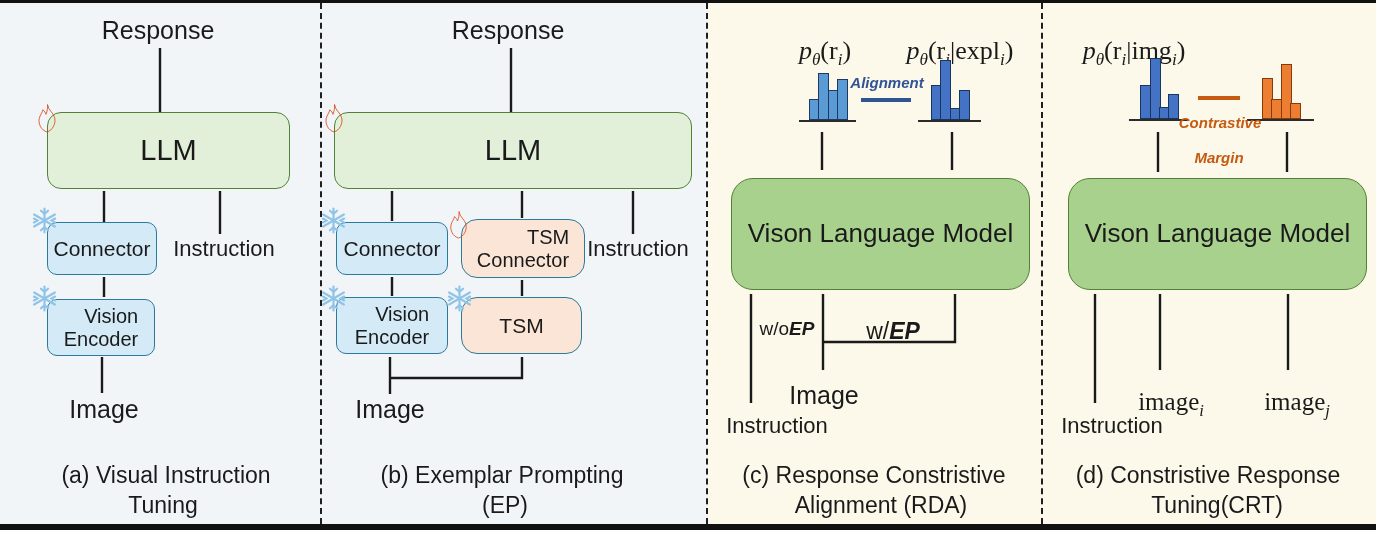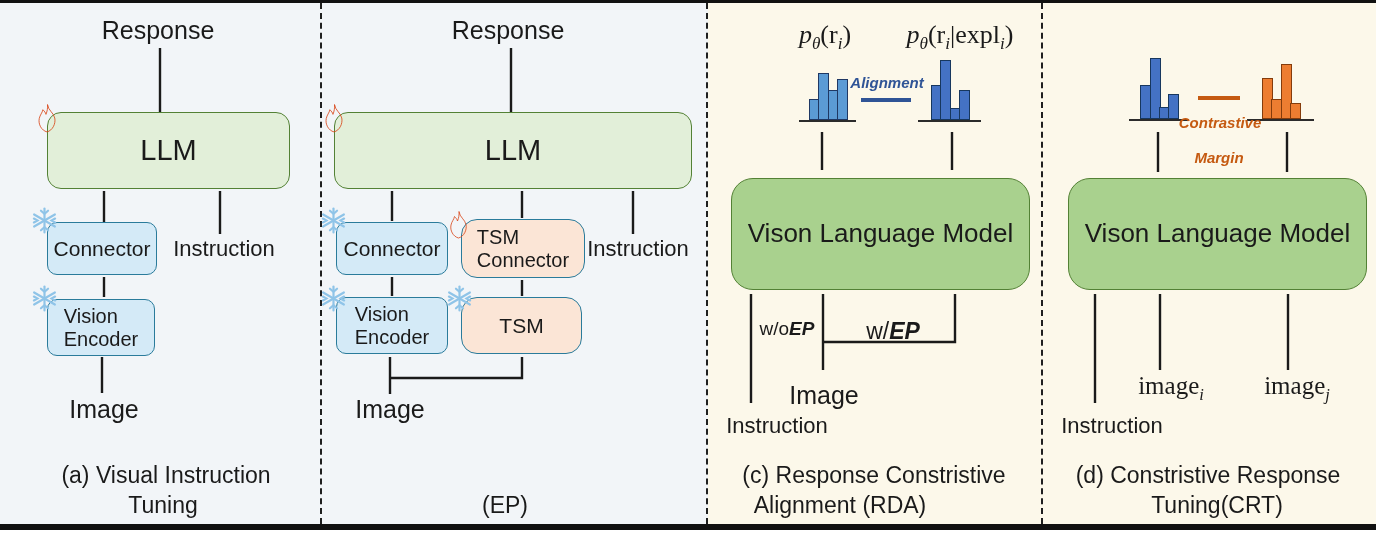--- a/index.html
+++ b/index.html
@@ -21,27 +21,27 @@
   .divider{position:absolute;top:3px;height:521px;width:0;border-left:2px dashed #1f1f1f;}
   .overlay{position:absolute;left:0;top:0;z-index:2;}
   .overlay path{fill:none;}
   .arrow{stroke:var(--ink);stroke-width:2.4;}
   .arrow-blue{stroke:var(--accent-blue);stroke-width:4.2;}
   .arrow-orange{stroke:var(--accent-orange);stroke-width:4.2;}
   .mk-black{fill:var(--ink);}
   .mk-blue{fill:var(--accent-blue);}
   .mk-orange{fill:var(--accent-orange);}
   .node{position:absolute;z-index:3;display:flex;align-items:center;justify-content:center;
-    text-align:left;box-sizing:border-box;border:1.6px solid;line-height:1.12;}
+    text-align:right;box-sizing:border-box;border:1.6px solid;line-height:1.12;}
   .node-green{background:var(--green-fill);border-color:var(--green-border);border-radius:14px;}
   .node-vlm{background:var(--vlm-fill);border-color:var(--green-border);border-radius:22px;font-size:26px;}
   .node-blue{background:var(--blue-fill);border-color:var(--blue-border);border-radius:10px;}
   .node-peach{background:var(--peach-fill);border-color:var(--blue-border);border-radius:16px;}
   .txt{position:absolute;z-index:3;transform:translateX(-50%);white-space:nowrap;text-align:right;}
-  .serif{font-family:"Liberation Serif","DejaVu Serif",serif;}
+  .serif{font-family:"Liberation Serif","DejaVu Serif",serif;margin-top:16px;}
   .serif i{font-style:italic;}
   .serif sub{font-size:0.66em;font-style:italic;line-height:0;}
   .lbl-accent{font-weight:bold;font-style:italic;font-size:15px;}
   .blue-t{color:var(--accent-blue);font-style:italic;}
   .orange-t{color:var(--accent-orange);margin-top:45px;}
   .ep{font-weight:bold;font-style:italic;}
   .icon{position:absolute;z-index:4;display:block;}
   .hist{position:absolute;z-index:3;display:flex;align-items:flex-end;justify-content:center;
     border-bottom:2.4px solid #2b2b2b;box-sizing:content-box;}
   .hist-bar{width:11px;box-sizing:border-box;border:1.7px solid;margin-right:-1.7px;}
@@ -172,20 +172,21 @@
   <svg class="icon" style="left:320px;top:285px;width:27px;height:27px">
       <use href="#snow"></use>
     </svg>
   <div class="node node-peach" style="left:461px;top:297px;width:121px;height:57px;font-size:21px">
     <span>TSM</span>
   </div>
   <svg class="icon" style="left:446px;top:285px;width:27px;height:27px">
       <use href="#snow"></use>
     </svg>
   <div class="txt" style="left:390px;top:395px;font-size:25px">Image</div>
+  <div class="txt caption" style="left:502px;top:462px">(b) Exemplar Prompting</div>
   <div class="txt caption" style="left:505px;top:492px">(EP)</div>
 
   <div class="txt serif" style="left:825px;top:20px;font-size:26px">
     <i>p</i><sub>θ</sub><span>(r</span><sub>i</sub><span>)</span>
   </div>
   <div class="txt serif" style="left:960px;top:20px;font-size:26px">
     <i>p</i><sub>θ</sub><span>(r</span><sub>i</sub><span>|expl</span><sub>i</sub><span>)</span>
   </div>
   <div class="hist" style="left:799px;top:71px;width:57px;height:49px">
       <div class="hist-bar" style="height: 21px; background: rgb(91, 155, 213); border-color: rgb(31, 56, 100);"></div>
@@ -205,22 +206,25 @@
   </div>
   <div class="txt" style="left:787px;top:318px;font-size:19px">
     <span>w/o</span><span class="ep">EP</span>
   </div>
   <div class="txt" style="left:893px;top:318px;font-size:23px">
     <span>w/</span><span class="ep">EP</span>
   </div>
   <div class="txt" style="left:824px;top:381px;font-size:25px">Image</div>
   <div class="txt" style="left:777px;top:413px;font-size:22px">Instruction</div>
   <div class="txt caption" style="left:874px;top:462px">(c) Response Constristive</div>
-  <div class="txt caption" style="left:840px;top:492px">Alignment (RDA)</div>
-
+  <div class="txt caption" style="left:881px;top:492px">Alignment (RDA)</div>
+
+  <div class="txt serif" style="left:1134px;top:20px;font-size:26px">
+    <i>p</i><sub>θ</sub><span>(r</span><sub>i</sub><span>|img</span><sub>i</sub><span>)</span>
+  </div>
   <div class="hist" style="left:1129px;top:56px;width:60px;height:63px">
       <div class="hist-bar" style="height: 34px; background: rgb(68, 114, 196); border-color: rgb(23, 55, 94);"></div>
       <div class="hist-bar" style="height: 61px; background: rgb(68, 114, 196); border-color: rgb(23, 55, 94);"></div>
       <div class="hist-bar" style="height: 12px; background: rgb(68, 114, 196); border-color: rgb(23, 55, 94);"></div>
       <div class="hist-bar" style="height: 25px; background: rgb(68, 114, 196); border-color: rgb(23, 55, 94);"></div>
     </div>
   <div class="hist" style="left:1247px;top:62px;width:67px;height:57px">
       <div class="hist-bar" style="height: 41px; background: rgb(237, 125, 49); border-color: rgb(132, 60, 12);"></div>
       <div class="hist-bar" style="height: 20px; background: rgb(237, 125, 49); border-color: rgb(132, 60, 12);"></div>
       <div class="hist-bar" style="height: 55px; background: rgb(237, 125, 49); border-color: rgb(132, 60, 12);"></div>

